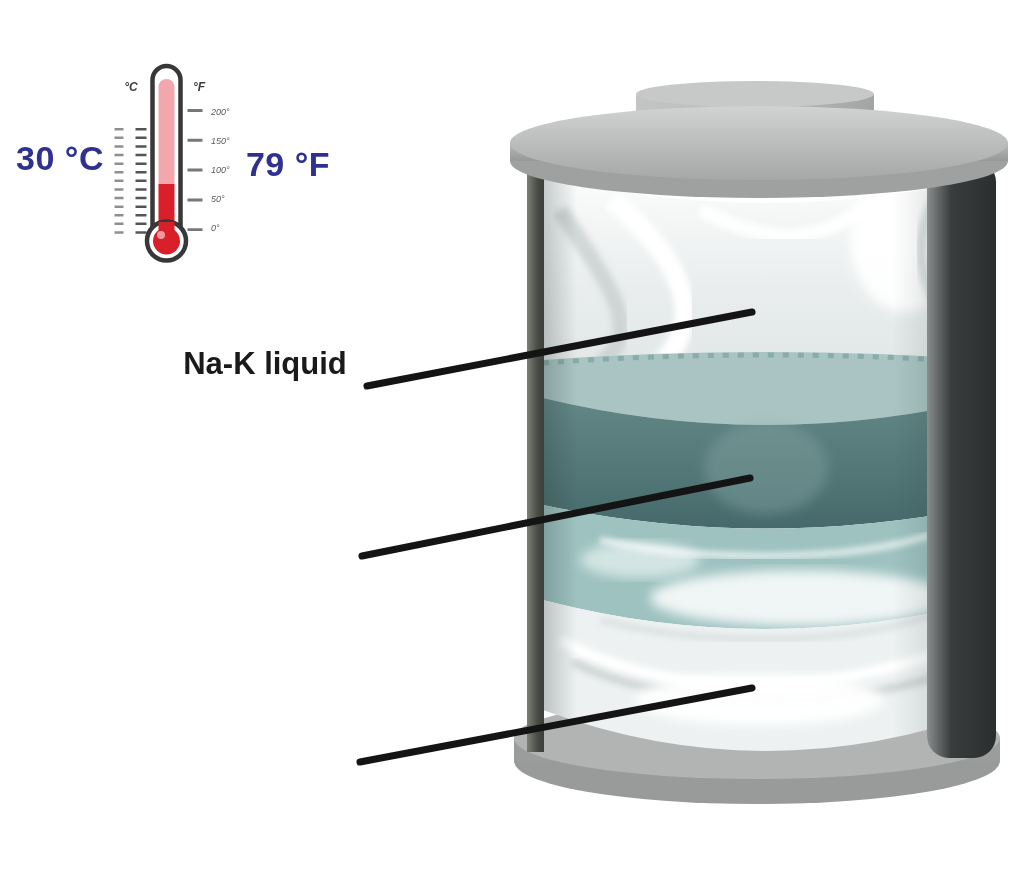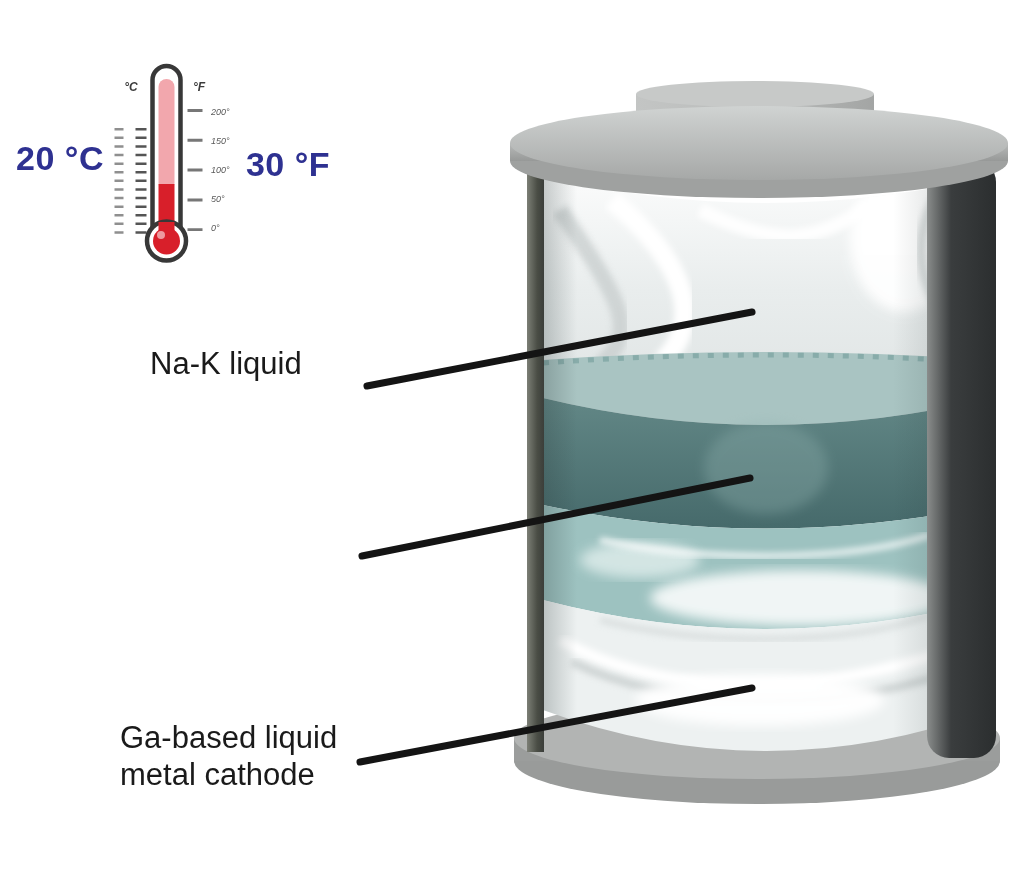--- a/index.html
+++ b/index.html
@@ -3,22 +3,22 @@
 <meta charset="utf-8">
 <style>
   html,body{margin:0;padding:0;background:#ffffff;}
   #page{position:relative;width:1024px;height:880px;background:#ffffff;overflow:hidden;
         font-family:"Liberation Sans",sans-serif;}
   #scene{position:absolute;left:0;top:0;width:1024px;height:880px;}
   .temp-read{position:absolute;font-weight:700;font-size:34px;color:#2e3191;
              text-align:center;white-space:nowrap;letter-spacing:0.5px;}
   #temp-c{left:10px;top:139px;width:100px;}
   #temp-f{left:236px;top:145px;width:104px;}
-  .cell-label{position:absolute;font-weight:400;font-size:31px;line-height:37px;
-              color:#1a1a1a;text-align:left;white-space:nowrap;}
+  .cell-label{position:absolute;font-weight:700;font-size:31px;line-height:37px;
+              color:#1a1a1a;text-align:center;white-space:nowrap;}
   #label-anode{left:150px;top:345px;width:230px;}
   #label-electrolyte{left:58px;top:537px;width:300px;}
   #label-cathode{left:120px;top:719px;width:255px;}
 </style>
 </head>
 <body>
 
 <div id="page">
 
   <svg id="scene" viewBox="0 0 1024 880">
@@ -148,24 +148,20 @@
       <rect x="152.5" y="66" width="28" height="178" rx="14" fill="#ffffff" stroke="#383838" stroke-width="4.5"></rect>
       <rect x="158.5" y="79" width="16" height="112" rx="8" fill="#f2a7ad"></rect>
       <rect x="158.5" y="184" width="16" height="48" fill="#d81f2a"></rect>
       <circle cx="166.5" cy="241" r="19.5" fill="#ffffff" stroke="#383838" stroke-width="4.5"></circle>
       <rect x="158.5" y="222" width="16" height="16" fill="#d81f2a"></rect>
       <circle cx="166.5" cy="241" r="13.5" fill="#d81f2a"></circle>
       <circle cx="161" cy="235" r="4" fill="#ffffff" opacity="0.55"></circle>
     </g>
   </svg>
 
-  <div class="temp-read" id="temp-c">20 °C</div>
-  <div class="temp-read" id="temp-f">30 °F</div>
+  <div class="temp-read" id="temp-c">30 °C</div>
+  <div class="temp-read" id="temp-f">79 °F</div>
 
   <div class="cell-label" id="label-anode">
     <span style="display:block">Na-K liquid</span>
-  </div>
-  <div class="cell-label" id="label-cathode">
-    <span style="display:block">Ga-based liquid</span>
-    <span style="display:block">metal cathode</span>
   </div>
 
 </div>
 
 </body></html>

